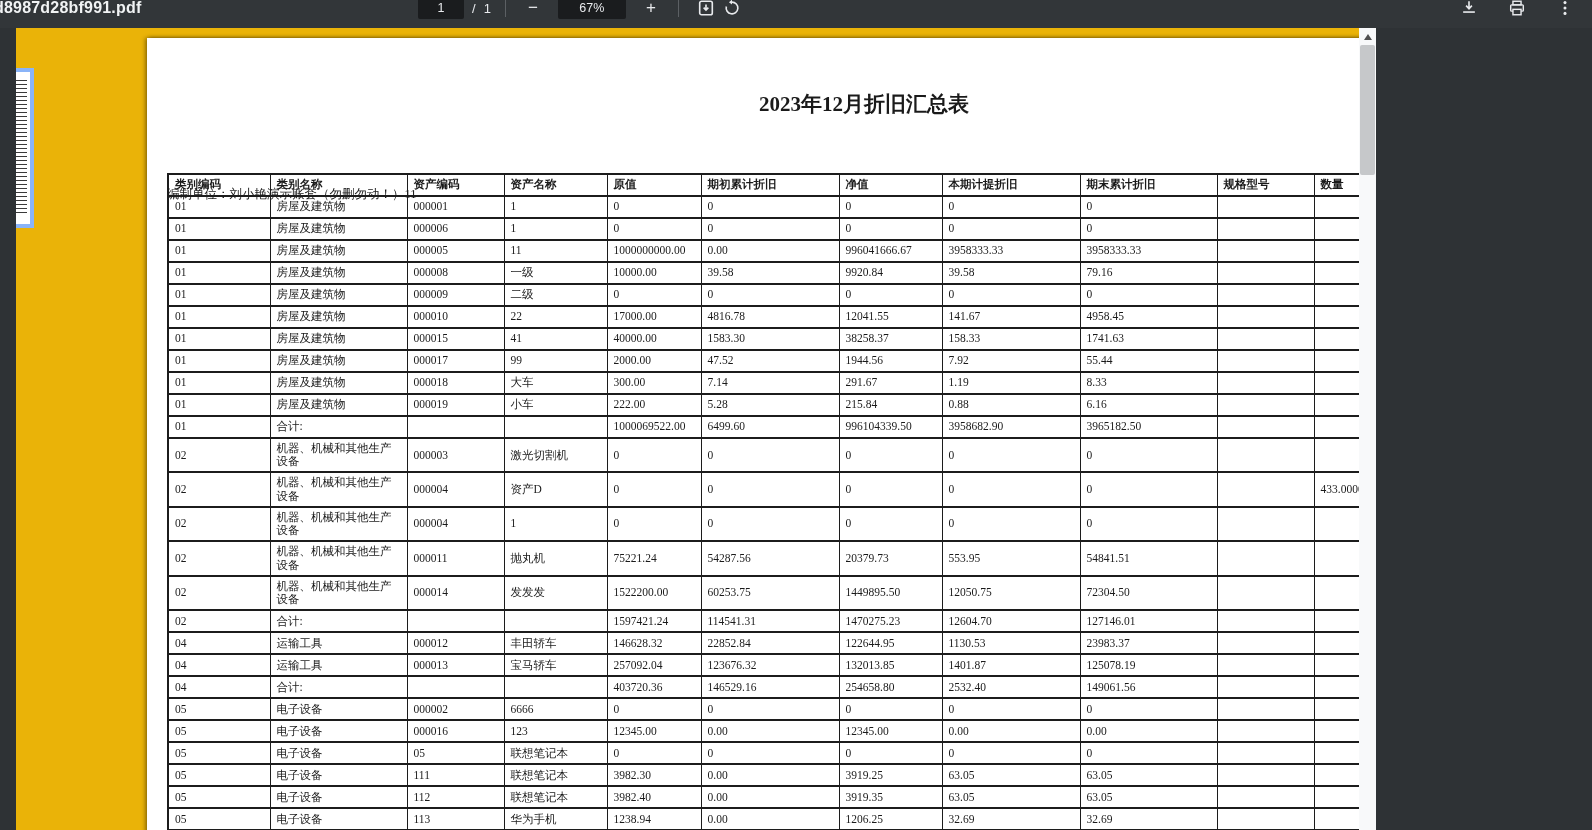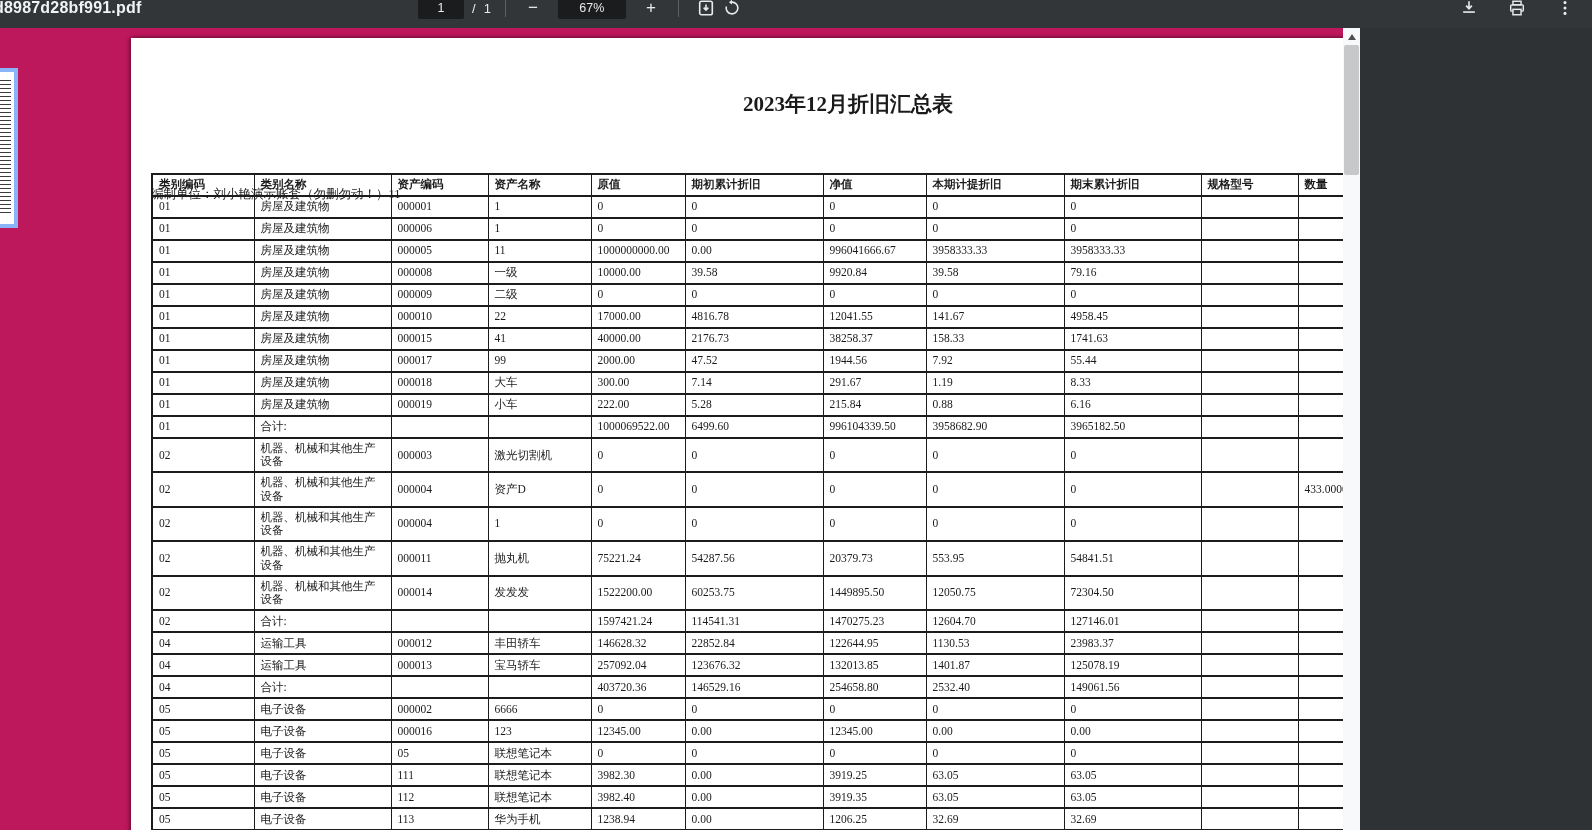--- a/index.html
+++ b/index.html
@@ -19,22 +19,22 @@
   .pagenum  { width:46px; margin-right:8px; }
   .zoombox  { width:68px; margin:0 12px; }
   .tb-text  { color:#e8eaed; font-size:13px; white-space:nowrap; }
   .tb-sep   { width:1px; height:18px; background:#5c6064; margin:0 14px; }
   .tb-btn   { width:26px; height:26px; display:flex; align-items:center; justify-content:center;
               color:#e8eaed; font-size:17px; cursor:pointer; border-radius:50%; }
   .tb-btn svg { display:block; }
   .tb-right .tb-btn { margin-left:22px; }
 
   
-  .content { position:absolute; left:0; top:28px; width:1360px; height:802px;
-             background:#be185d; overflow:hidden; }
+  .content { position:absolute; left:16px; top:28px; width:1360px; height:802px;
+             background:#eab308; overflow:hidden; }
 
   
   .thumbnail { position:absolute; left:-30px; top:40px; width:48px; height:160px;
                background:#fff; border:4px solid #8ab4f8; }
   .thumb-lines { position:absolute; left:3px; top:8px; right:3px; bottom:8px;
                background:repeating-linear-gradient(to bottom,#3a3a3a 0 1px,#fff 1px 4px); }
 
   
   .page { position:absolute; left:131px; top:10px; width:1434px; height:1200px;
           background:#fff; box-shadow:2px 0 4px rgba(0,0,0,.45), -2px 0 4px rgba(0,0,0,.35);
@@ -257,21 +257,21 @@
             <td></td>
             <td></td>
             <td></td>
           </tr>
           <tr>
             <td>01</td>
             <td>房屋及建筑物</td>
             <td>000015</td>
             <td>41</td>
             <td>40000.00</td>
-            <td>2176.73</td>
+            <td>1583.30</td>
             <td>38258.37</td>
             <td>158.33</td>
             <td>1741.63</td>
             <td></td>
             <td></td>
             <td></td>
             <td></td>
           </tr>
           <tr>
             <td>01</td>

